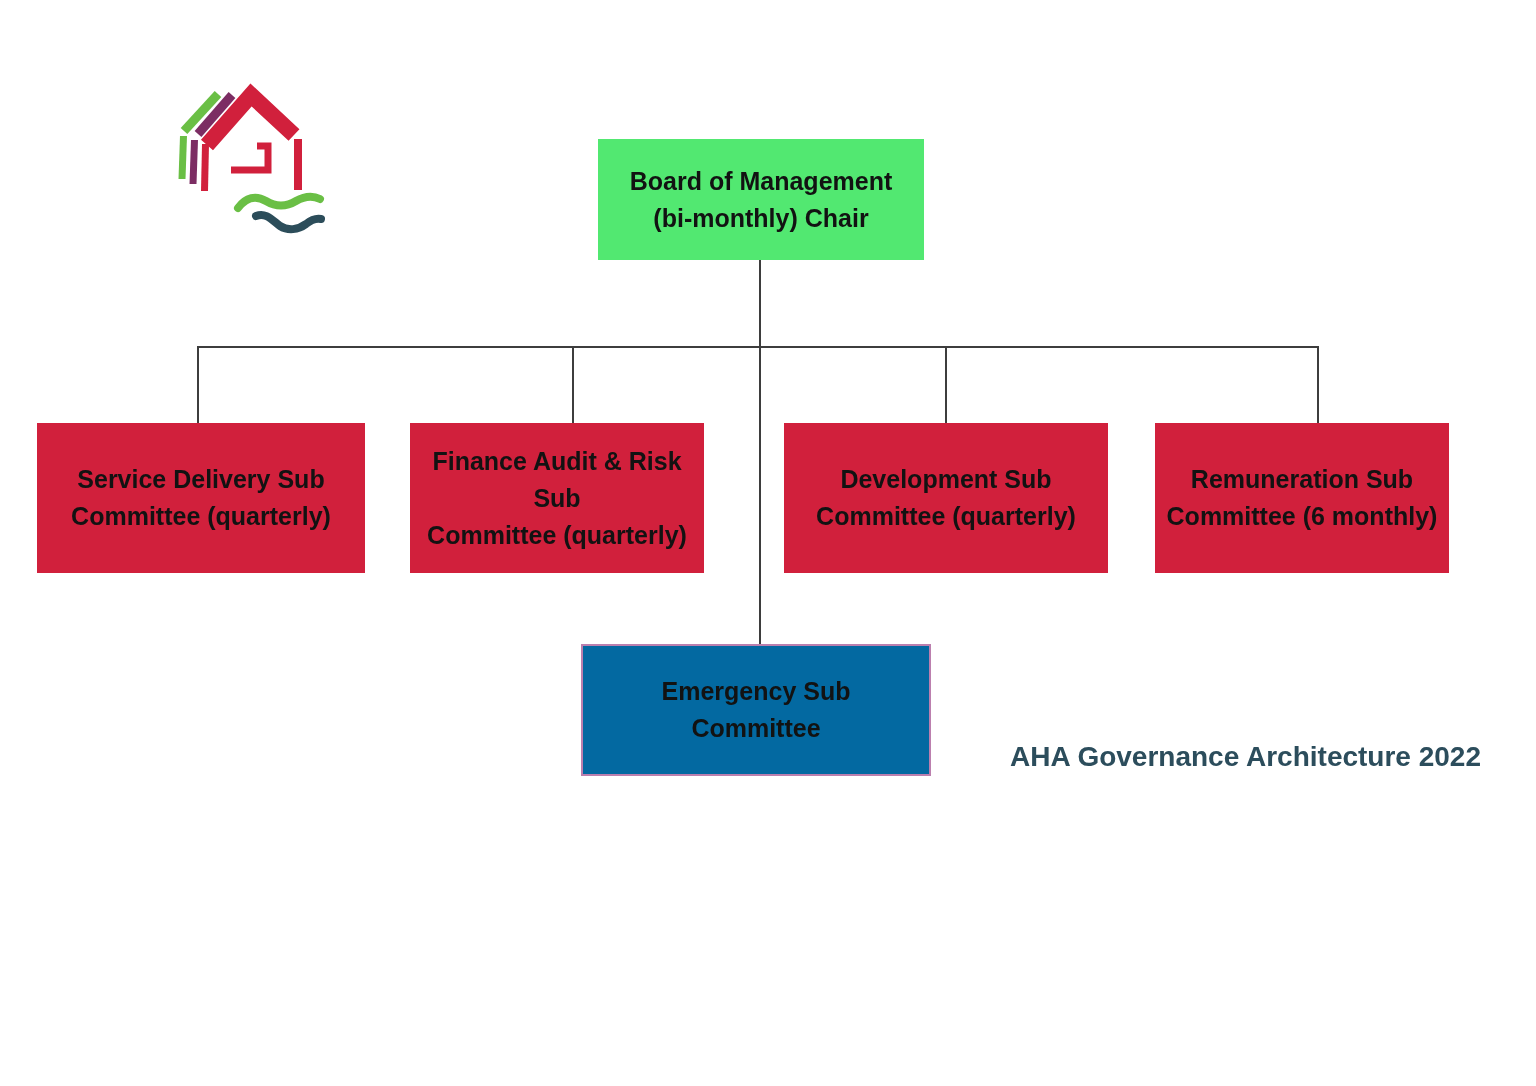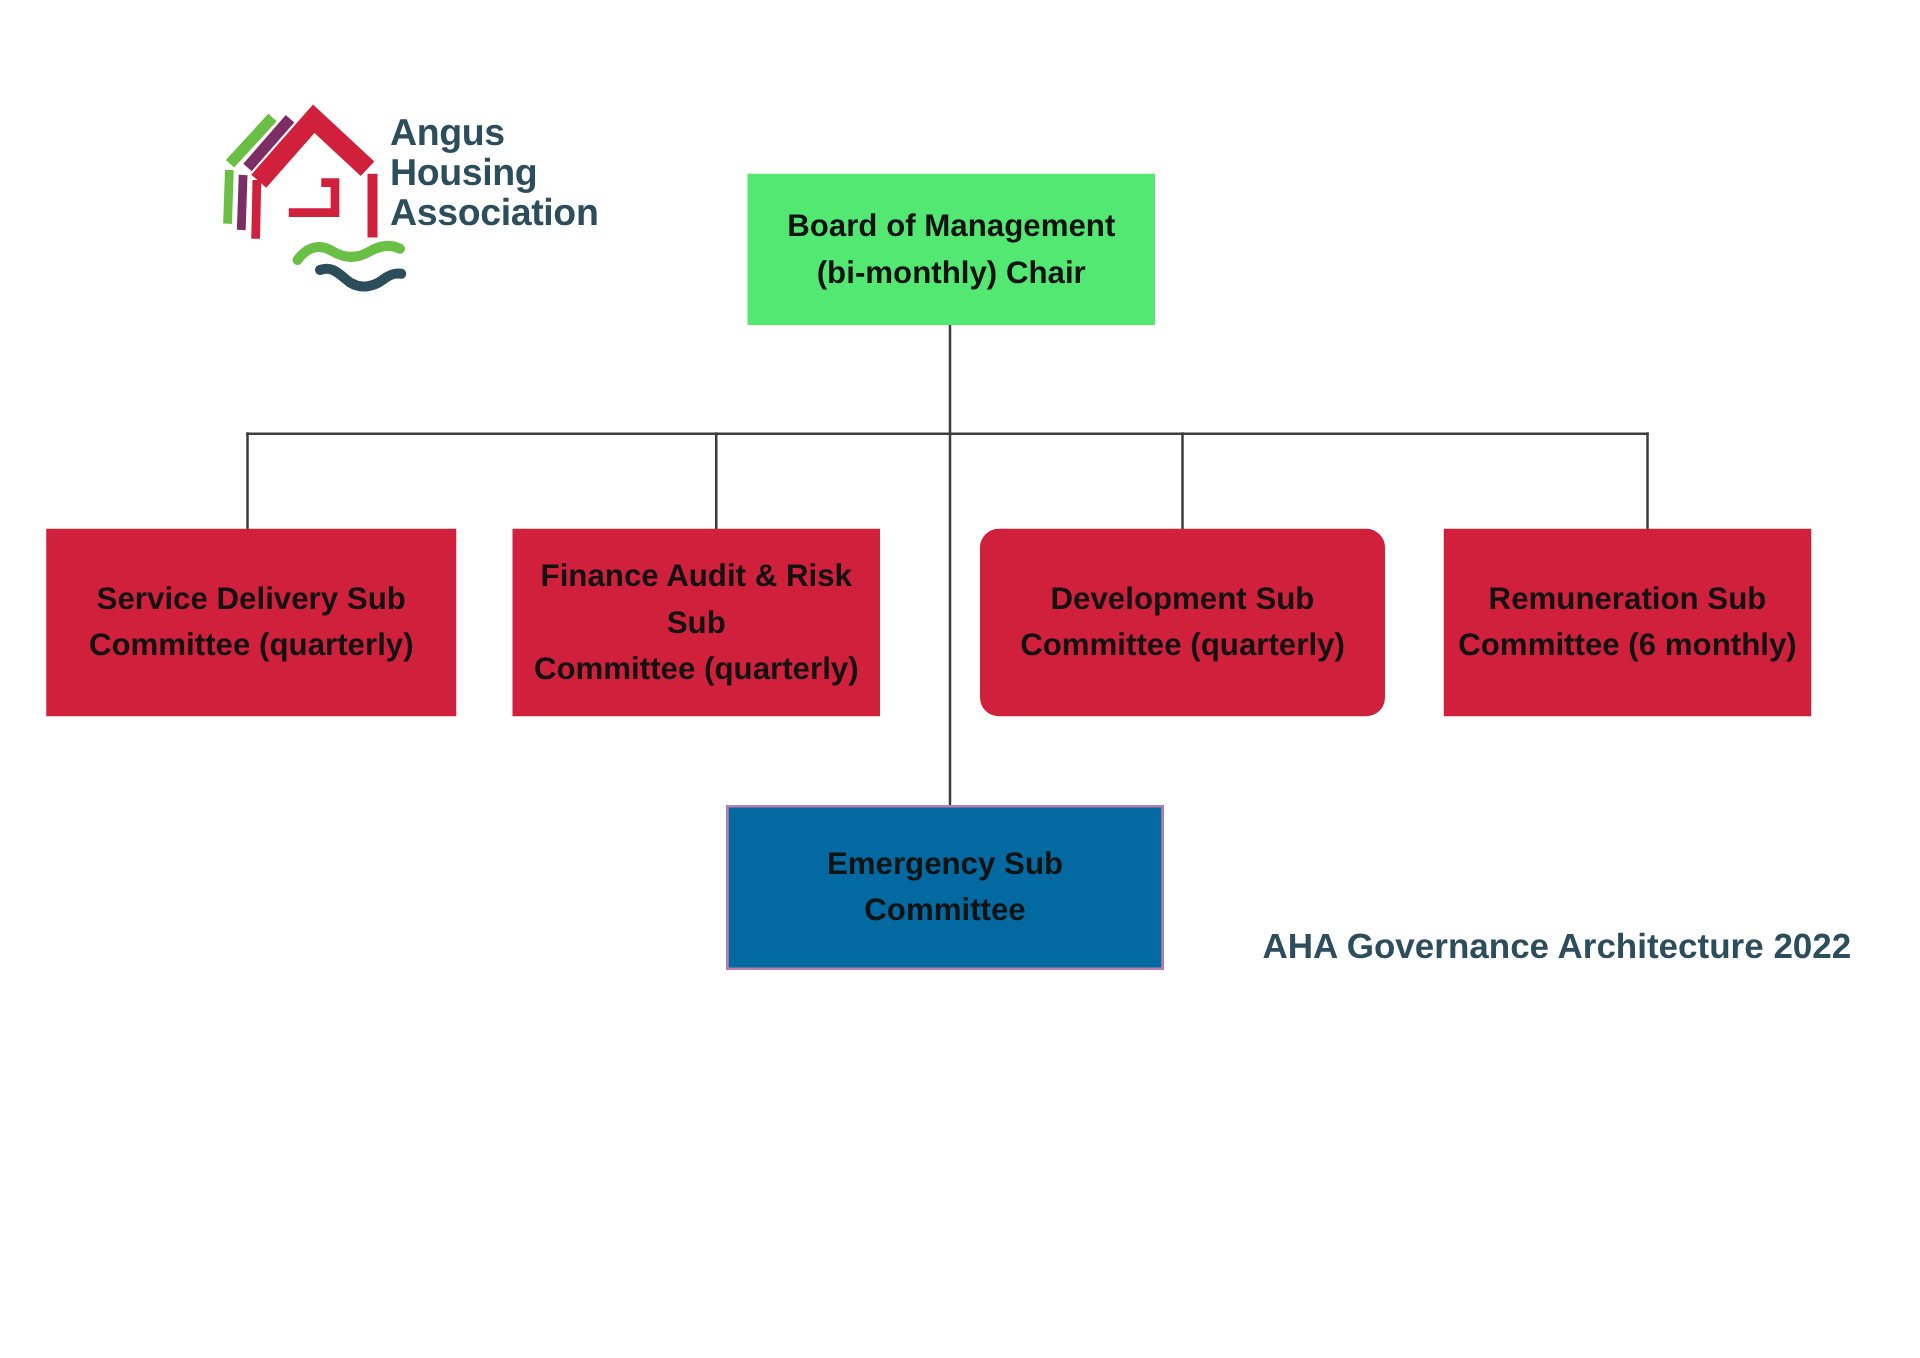--- a/index.html
+++ b/index.html
@@ -39,21 +39,21 @@
     text-align: center;
     white-space: pre-line;
     font-weight: bold;
     font-size: 25px; line-height: 37px;
     color: #121212;
   }
   .node.root      { left: 598px;  top: 139px; width: 326px; height: 121px; background: #52e871; }
   .node.red       { background: #d1203c; top: 423px; width: 294px; height: 150px; }
   .node.red.r1    { left: 37px; width: 328px; }
   .node.red.r2    { left: 410px; }
-  .node.red.r3    { left: 784px; width: 324px; border-radius: 15px; }
+  .node.red.r3    { left: 784px; width: 324px; }
   .node.red.r4    { left: 1155px; }
   .node.purple    { left: 581px; top: 644px; width: 350px; height: 132px;
                     background: #0369a1; border: 2px solid #bb7fae; }
 
   
   .caption {
     position: absolute; right: 55px; top: 741px;
     color: #2c4d5c; font-weight: bold; font-size: 28px;
     text-align: right;
   }
@@ -75,25 +75,20 @@
       <path d="M 24.5 62 L 23 106" stroke="#7c2d63" stroke-width="7" fill="none"></path>
       <path d="M 35.5 66 L 34.5 113" stroke="#d1203c" stroke-width="7" fill="none"></path>
 
       <path d="M 128 61 L 128 112" stroke="#d1203c" stroke-width="8" fill="none"></path>
 
       <path d="M 61 92 L 98 92 L 98 68 L 87 68" stroke="#d1203c" stroke-width="7" fill="none"></path>
 
       <path d="M 68 130 C 76 119, 86 117, 96 123 C 106 129, 116 129, 126 123 C 133 119, 142 117, 150 121" stroke="#6abf45" stroke-width="8" fill="none" stroke-linecap="round"></path>
       <path d="M 86 138 C 96 134, 102 142, 110 148 C 118 153, 128 152, 136 146 C 141 142, 146 140, 151 141" stroke="#2c4d5a" stroke-width="8" fill="none" stroke-linecap="round"></path>
     </svg>
-    <div class="logo-text">
-      <div>Angus</div>
-      <div>Housing</div>
-      <div>Association</div>
-    </div>
   </div>
 
   <div class="line center-v"></div>
   <div class="line h-bar"></div>
   <div class="line drop-1"></div>
   <div class="line drop-2"></div>
   <div class="line drop-3"></div>
   <div class="line drop-4"></div>
 
   <div class="node root">Board of Management

